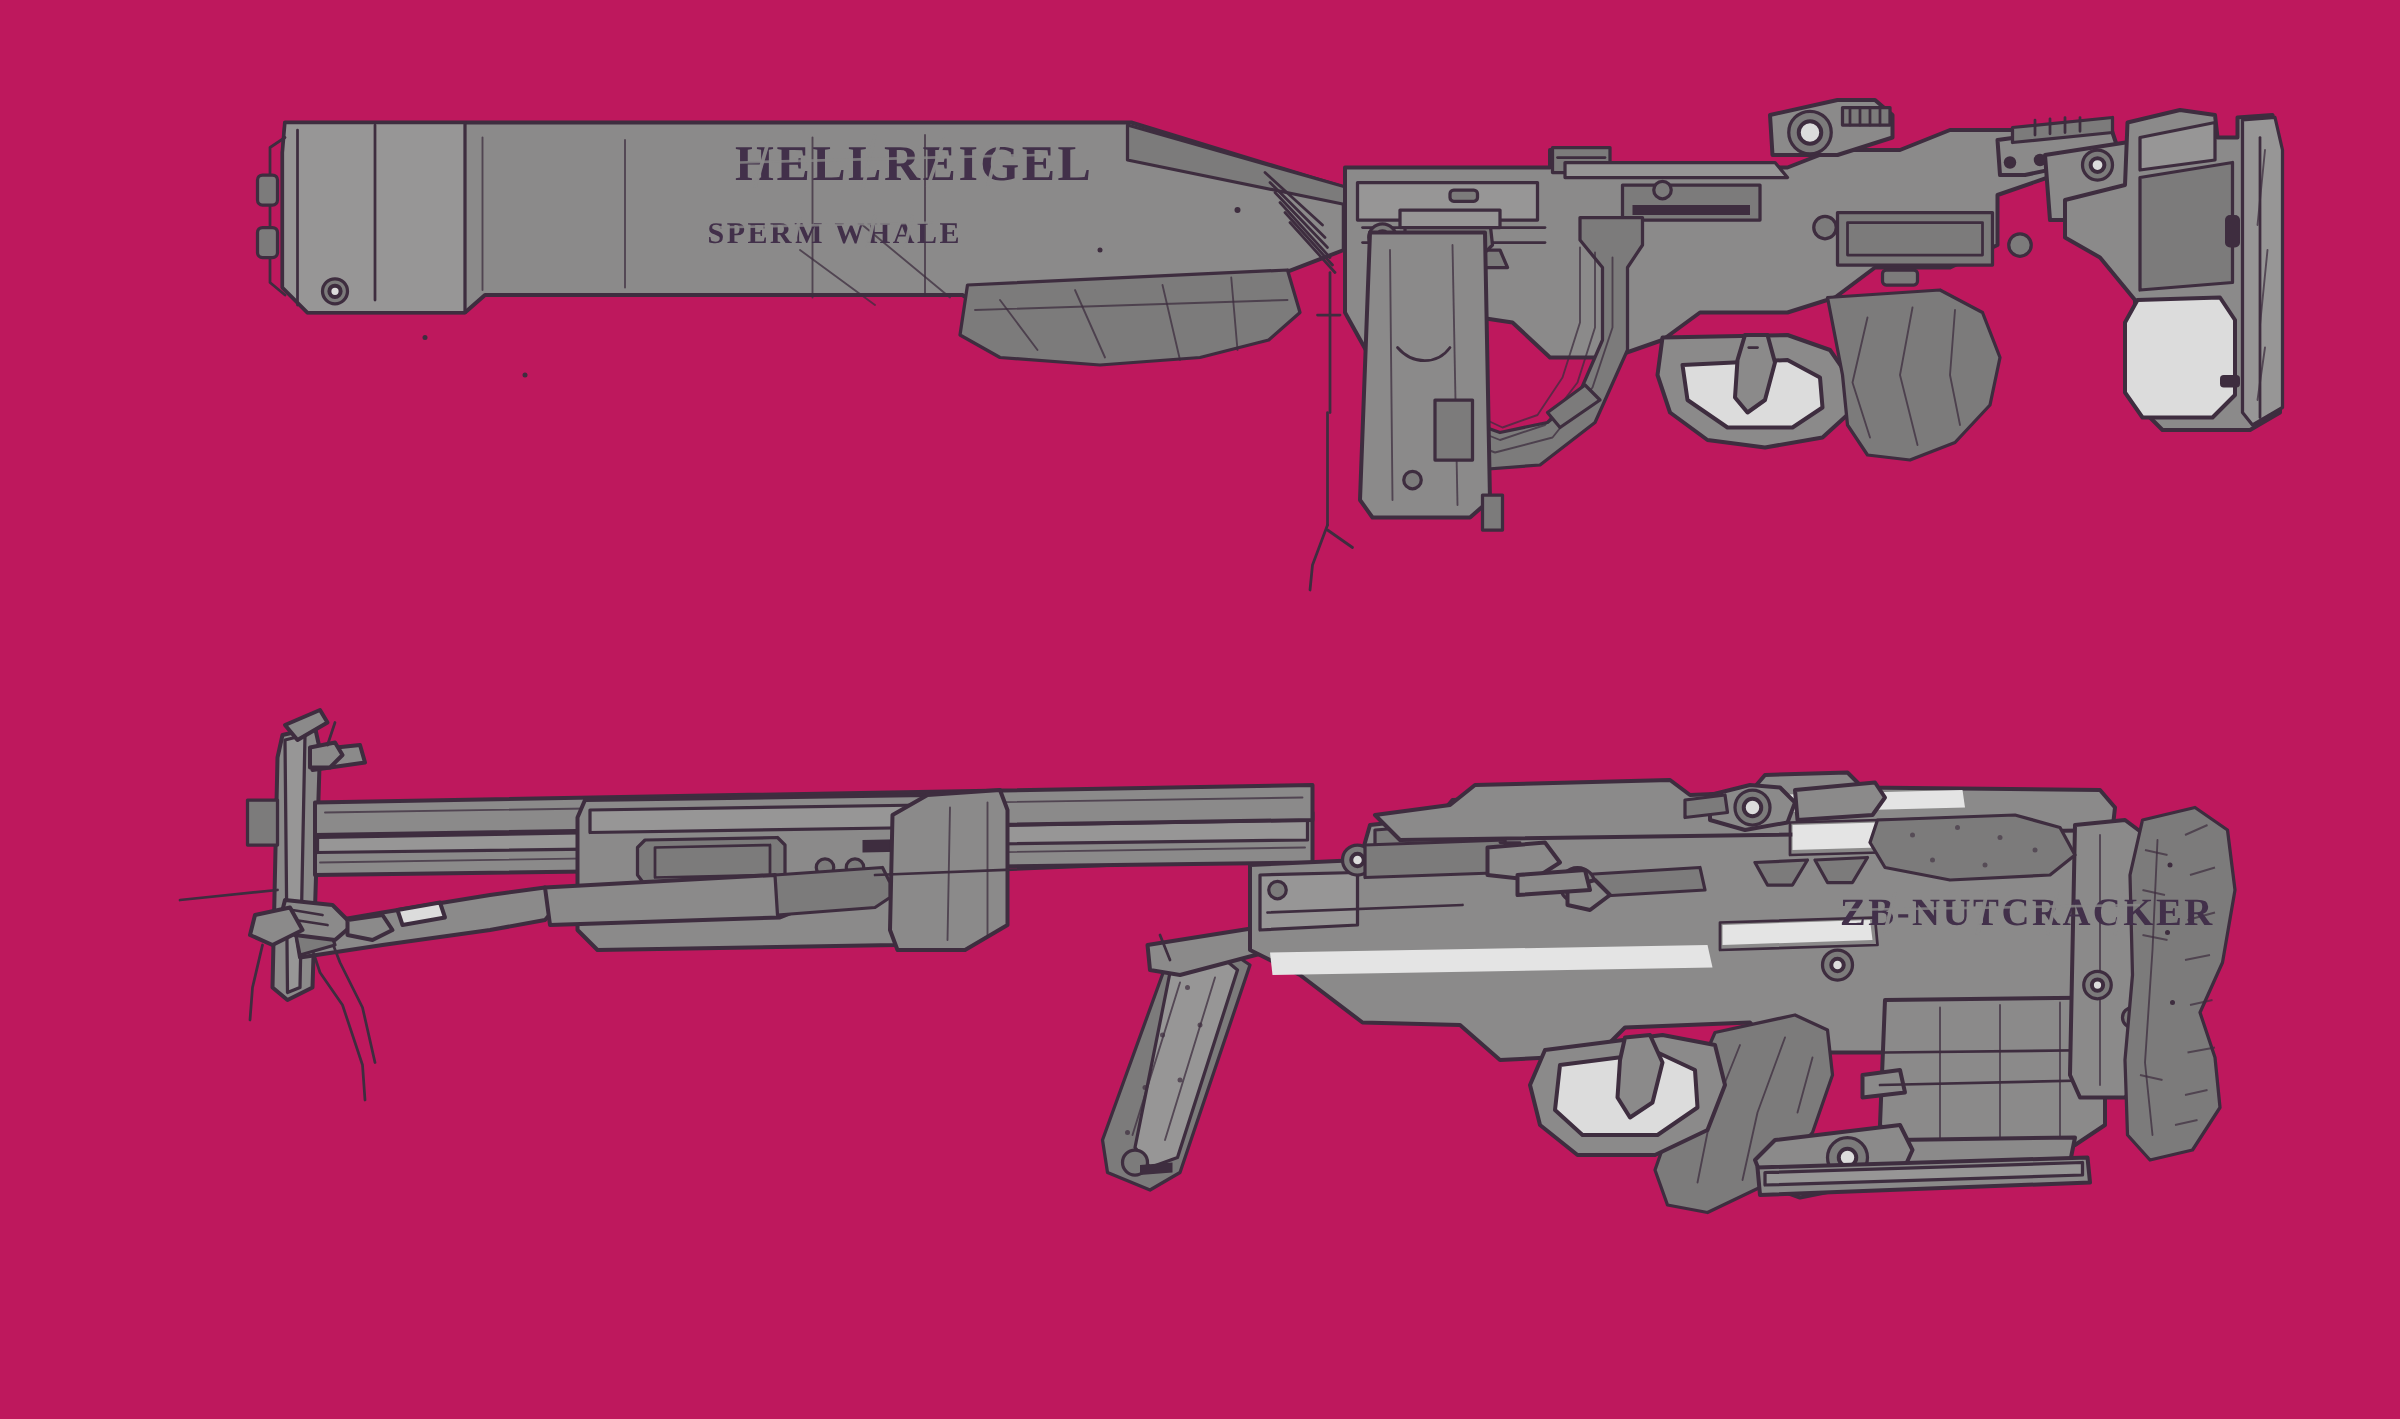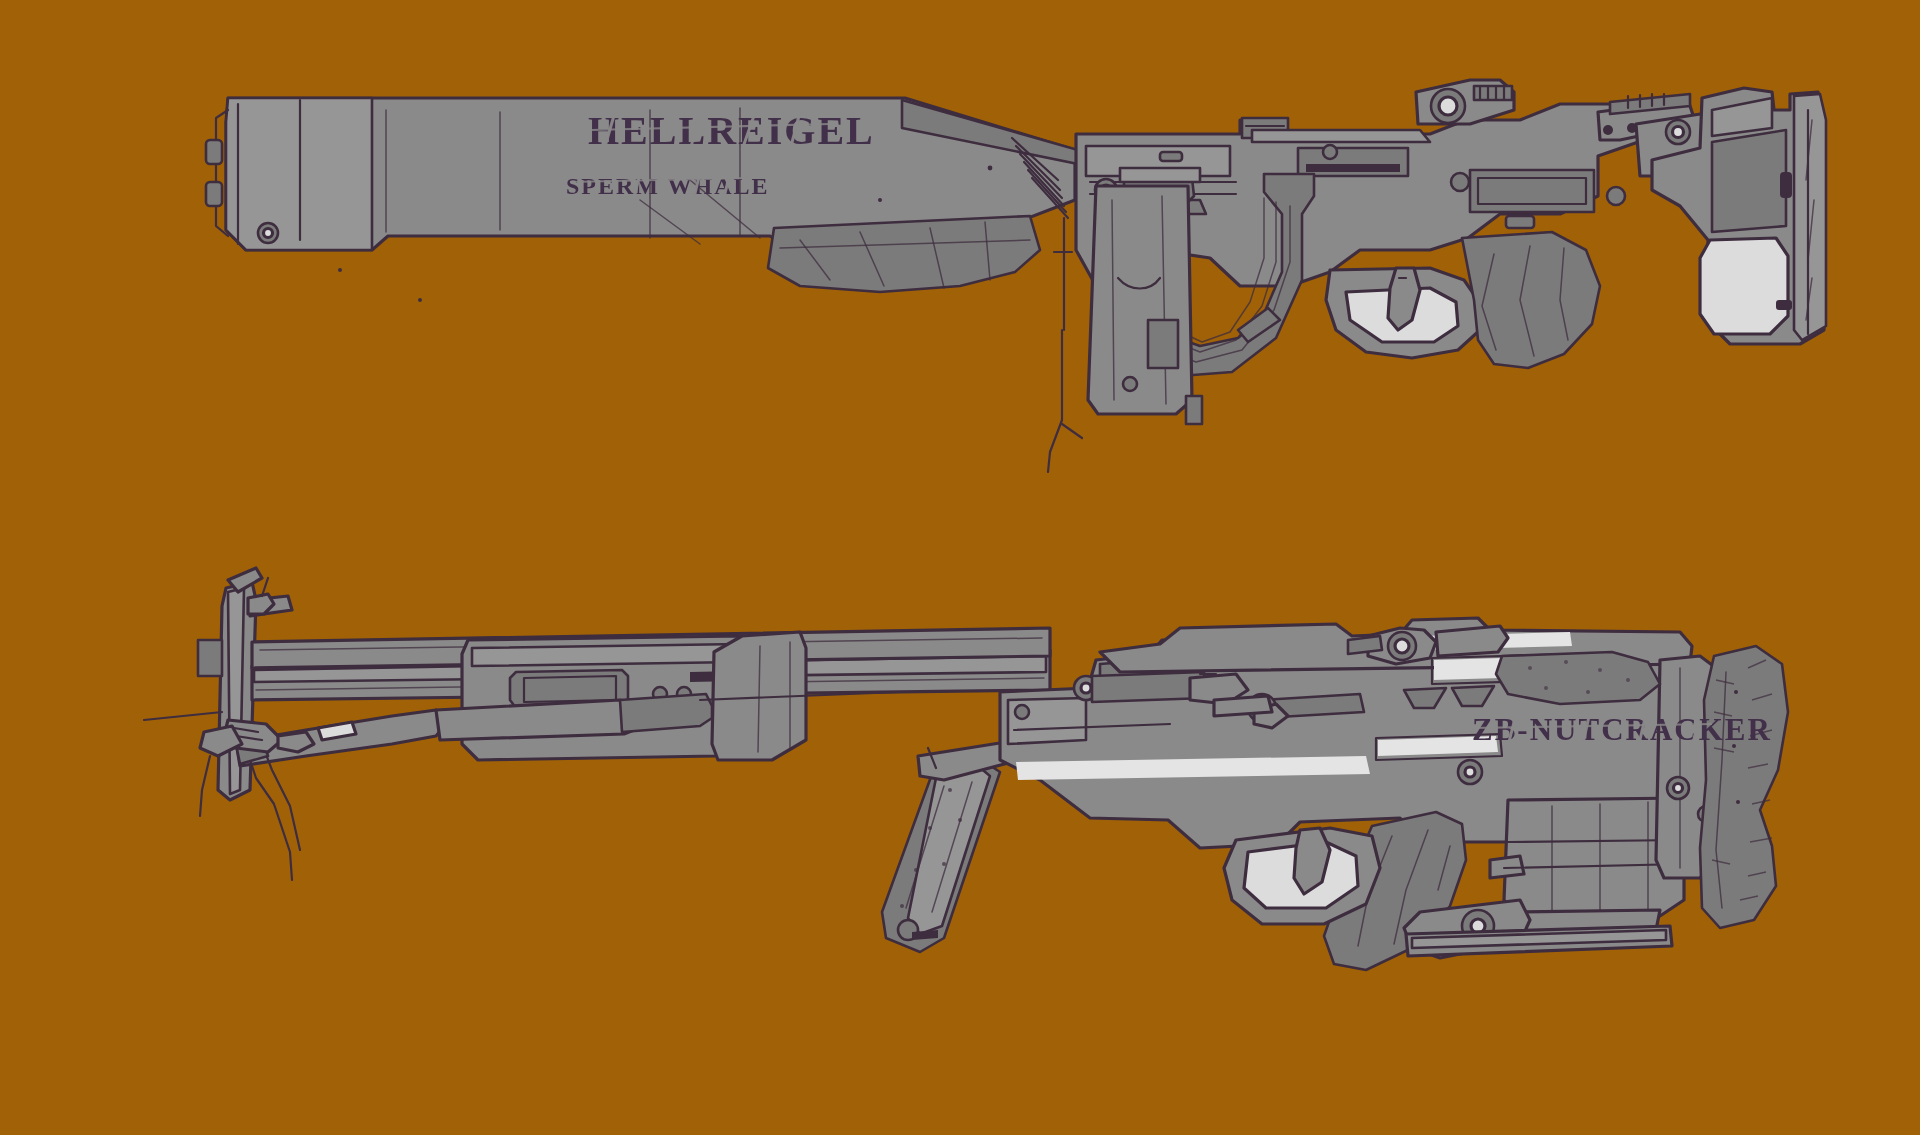--- a/index.html
+++ b/index.html
@@ -15,21 +15,21 @@
 
   .stencil{
     font-family:"Liberation Serif", serif;
     font-weight:700;
     letter-spacing:2px;
   }
 </style>
 </head>
 <body style="background: rgb(220, 220, 220);">
 
-<div id="canvas-root" style="background: #a16207;">
+<div id="canvas-root" style="background: #be185d;">
 
   <svg class="art" viewBox="0 0 1920 1135">
     <defs>
       <style>
         .f  { fill:#8b8a8a; stroke:#3e2d3f; stroke-width:3.2; stroke-linejoin:round; stroke-linecap:round; }
         .fl { fill:#979696; stroke:#3e2d3f; stroke-width:2.6; stroke-linejoin:round; stroke-linecap:round; }
         .fd { fill:#7c7b7b; stroke:#3e2d3f; stroke-width:2.6; stroke-linejoin:round; stroke-linecap:round; }
         .fdd{ fill:#6e6d6e; stroke:#3e2d3f; stroke-width:2.4; stroke-linejoin:round; stroke-linecap:round; }
         .hole { fill:#dcdcdc; stroke:#3e2d3f; stroke-width:3.2; stroke-linejoin:round; }
         .ln { fill:none; stroke:#3e2d3f; stroke-width:2.2; stroke-linecap:round; stroke-linejoin:round; }

